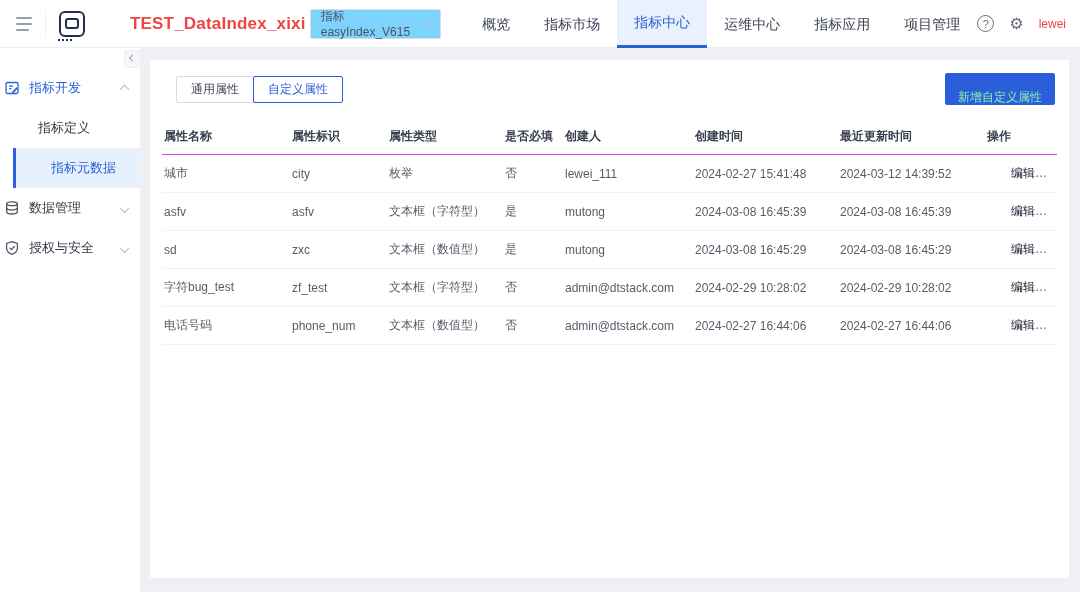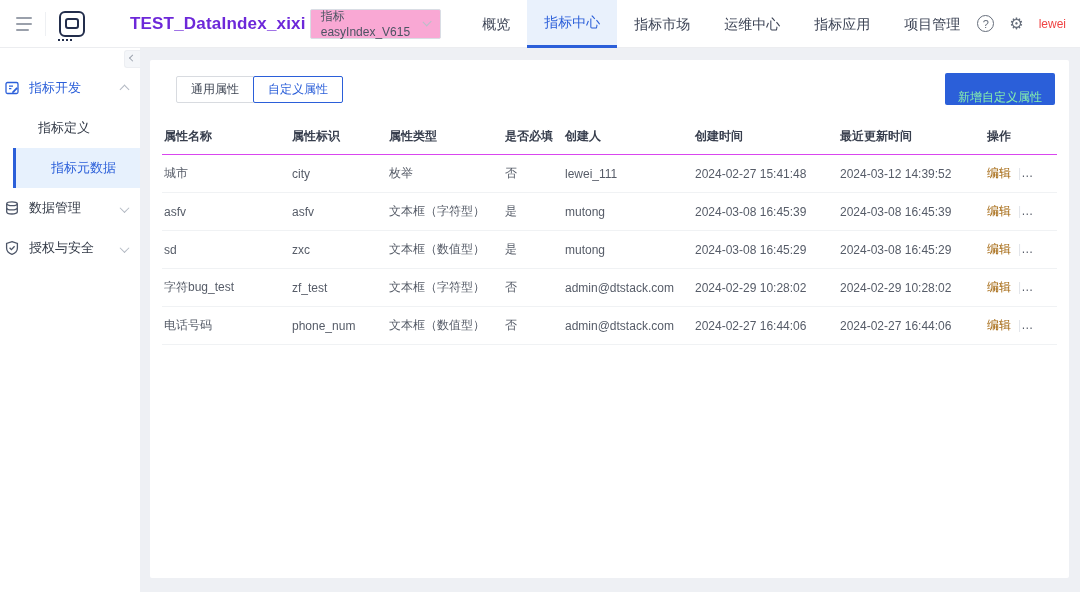--- a/index.html
+++ b/index.html
@@ -14,25 +14,25 @@
     display:flex; align-items:center; padding:0 14px 0 10px; position:relative; z-index:5;
   }
   .hamburger { width:20px; height:14px; display:flex; flex-direction:column; justify-content:space-between; cursor:pointer; margin:0 13px 0 6px; }
   .hamburger i { display:block; height:2px; background:#9aa0ab; border-radius:1px; }
   .hamburger i:nth-child(3){ width:13px; }
   .topbar-sep { width:1px; height:24px; background:#eef0f3; margin-right:13px; }
   .logo { width:26px; height:26px; border:2.5px solid #232e4c; border-radius:6px; position:relative; margin-right:9px; flex:0 0 auto; }
   .logo::before { content:""; position:absolute; left:4px; right:4px; top:5px; bottom:6px; border:2px solid #232e4c; border-radius:3px; }
   .logo::after { content:""; position:absolute; left:-3px; bottom:-6px; width:15px; height:2px;
     background:repeating-linear-gradient(90deg,#232e4c 0 2px,transparent 2px 4px); }
-  .app-title { font-size:17px; font-weight:700; color:#6d28d9; letter-spacing:.2px; white-space:nowrap;margin-left:36px; }
+  .app-title { font-size:17px; font-weight:700; color:#ef4444; letter-spacing:.2px; white-space:nowrap;margin-left:36px; }
   .proj-select {
     margin-left:4px; width:158px; height:30px; border:1px solid #d9dde4; border-radius:2px;
     display:flex; align-items:center; justify-content:space-between; padding:0 10px;
-    color:#4c5463; cursor:pointer; background:#f9a8d4;
+    color:#4c5463; cursor:pointer; background:#7dd3fc;
   }
   .caret { width:7px; height:7px; border-right:1.4px solid #b9bfc9; border-bottom:1.4px solid #b9bfc9; display:inline-block; }
   .caret.down { transform:rotate(45deg) translate(-1px,-1px); }
   .caret.up { transform:rotate(-135deg); }
   .topnav { display:flex; height:48px; margin-left:24px; }
   .nav-item { padding:0 17px; line-height:48px; font-size:14px; color:#3b4254; cursor:pointer; white-space:nowrap; }
   .nav-item.active { color:var(--primary); background:#e9f1fc; border-bottom:3px solid var(--primary); line-height:45px; }
   .top-right { margin-left:auto; display:flex; align-items:center; gap:15px; }
   .help-icon { width:17px; height:17px; border:1.3px solid #666e7b; border-radius:50%; color:#666e7b;
     font-size:11px; display:flex; align-items:center; justify-content:center; cursor:pointer; }
@@ -61,43 +61,43 @@
     font-size:12px; cursor:pointer; font-family:inherit; }
   .tab-btn:first-child { border-radius:2px 0 0 2px; }
   .tab-btn:last-child { margin-left:-1px; border-radius:0 2px 2px 0; }
   .tab-btn.selected { color:var(--primary); border:1px solid var(--primary); border-radius:2px; position:relative; z-index:1; }
   .add-btn { height:28px; padding:16px 13px; background:var(--primary); color:#86efac; border:none; border-radius:2px;
     font-size:12px; cursor:pointer; font-family:inherit; }
   
   table { width:100%; border-collapse:collapse; table-layout:fixed; font-size:12px; }
   th { text-align:left; font-weight:700; color:#373e4d; padding:7px 8px 9px 2px; border-bottom:1px solid #d946ef; white-space:nowrap; }
   td { color:#565c68; padding:10px 8px 10px 2px; border-bottom:1px solid #f0f2f4; white-space:nowrap; overflow:hidden; text-overflow:ellipsis; }
-  .op-link { color:#a16207; cursor:pointer; }
+  .op-link { color:#0f172a; cursor:pointer;margin-left:24px; }
   .op-sep { color:#e1e5ea; margin:0 7px; }
 </style>
 </head>
 <body>
 
 <div class="topbar">
   <div class="hamburger">
       <i></i>
       <i></i>
       <i></i>
     </div>
   <div class="topbar-sep"></div>
   <div class="logo"></div>
   <div class="app-title">TEST_DataIndex_xixi</div>
   <div class="proj-select">
     <span>指标easyIndex_V615</span>
     <span class="caret down"></span>
   </div>
   <div class="topnav" id="topnav">
       <div class="nav-item">概览</div>
+      <div class="nav-item">指标市场</div>
       <div class="nav-item active">指标中心</div>
-      <div class="nav-item">指标市场</div>
       <div class="nav-item">运维中心</div>
       <div class="nav-item">指标应用</div>
       <div class="nav-item">项目管理</div>
     </div>
   <div class="top-right">
     <span class="help-icon">?</span>
     <span class="gear-icon">⚙</span>
     <span class="username">lewei</span>
   </div>
 </div>

